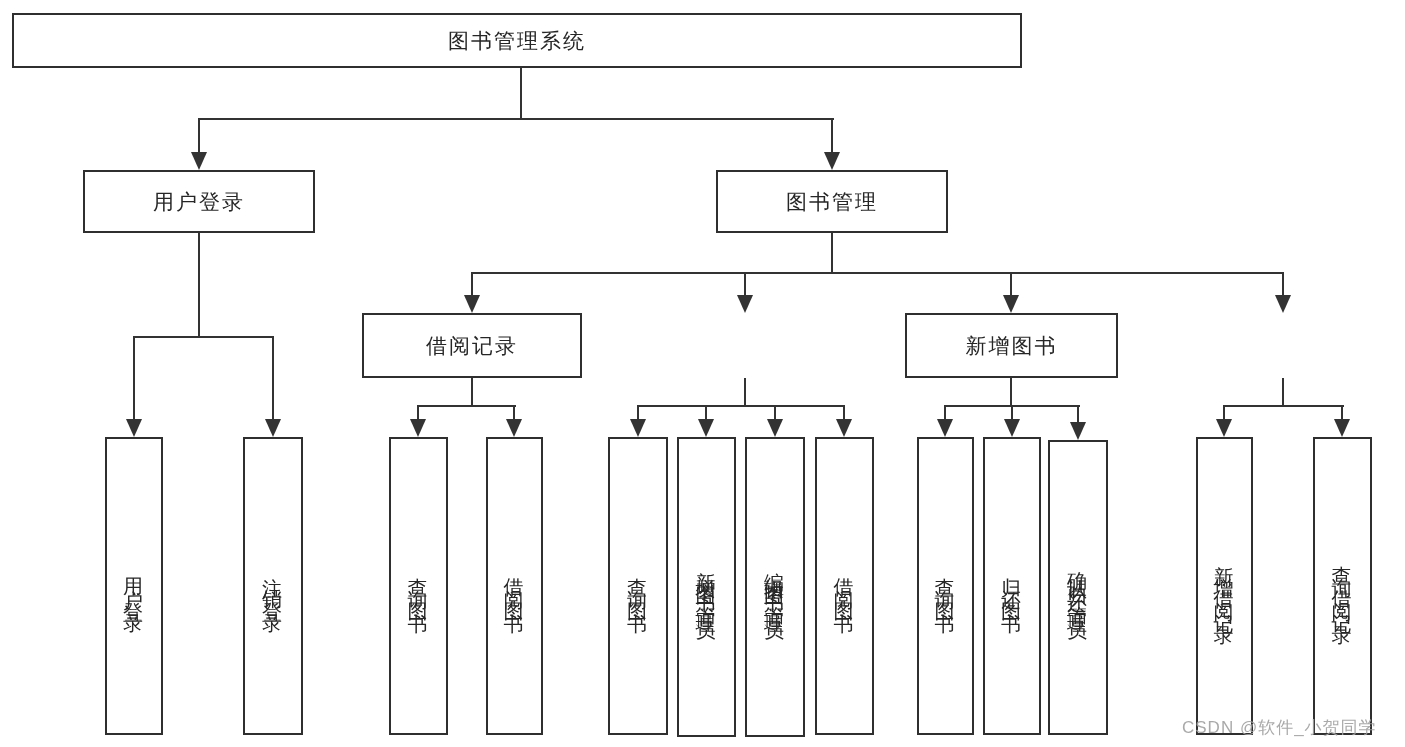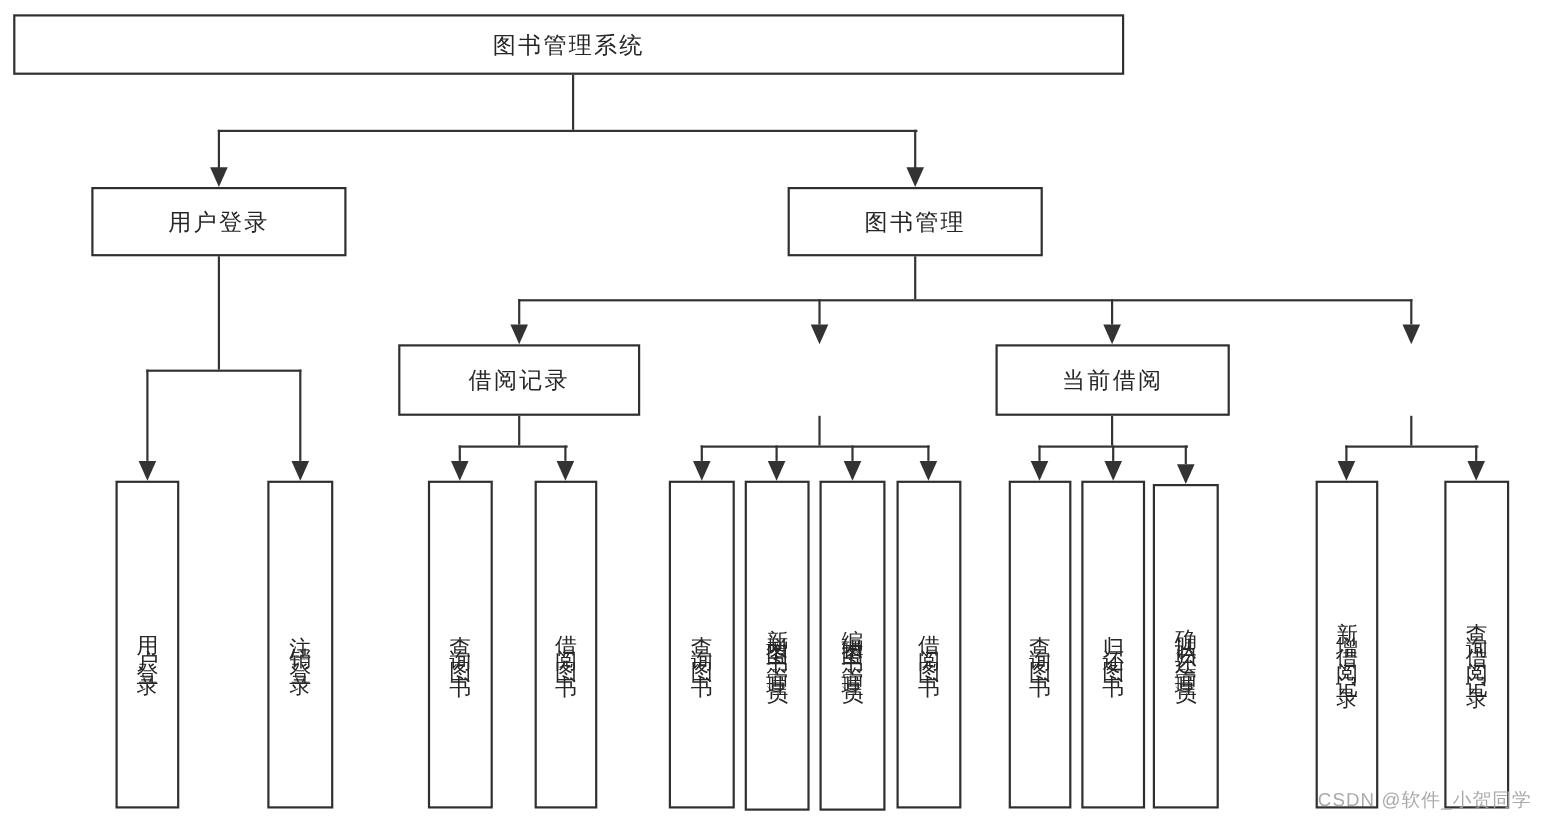--- a/index.html
+++ b/index.html
@@ -21,38 +21,38 @@
   .vbox.long { letter-spacing:7px; }
   .hline { position:absolute; height:2px; background:#333333; }
   .vline { position:absolute; width:2px;  background:#333333; }
   .arrow {
     position:absolute; width:0; height:0;
     border-left:8px solid transparent; border-right:8px solid transparent;
     border-top:18px solid #333333;
   }
   .watermark {
     position:absolute; left:1182px; top:716px; z-index:5;
-    font-size:17px; letter-spacing:1px; color:rgba(162,162,162,0.92);margin-left:16px;
+    font-size:17px; letter-spacing:1px; color:rgba(162,162,162,0.92);
   }
 </style>
 </head>
 <body>
 
 <div class="stage">
 
   <div class="box hbox" style="left:12px;top:13px;width:1010px;height:55px">图书管理系统</div>
 
   <div class="box hbox" style="left:83px;top:170px;width:232px;height:63px">用户登录</div>
 
   <div class="box hbox" style="left:716px;top:170px;width:232px;height:63px">图书管理</div>
 
   <div class="box hbox" style="left:362px;top:313px;width:220px;height:65px">借阅记录</div>
 
 
-  <div class="box hbox" style="left:905px;top:313px;width:213px;height:65px">当前借阅</div>
+  <div class="box hbox" style="left:905px;top:313px;width:213px;height:65px">新增图书</div>
 
 
   <div class="box vbox" style="left:105px;top:437px;width:58px;height:298px">用户登录</div>
 
   <div class="box vbox" style="left:243px;top:437px;width:60px;height:298px">注销登录</div>
 
   <div class="box vbox" style="left:389px;top:437px;width:59px;height:298px">查询图书</div>
 
   <div class="box vbox" style="left:486px;top:437px;width:57px;height:298px">借阅图书</div>
 

